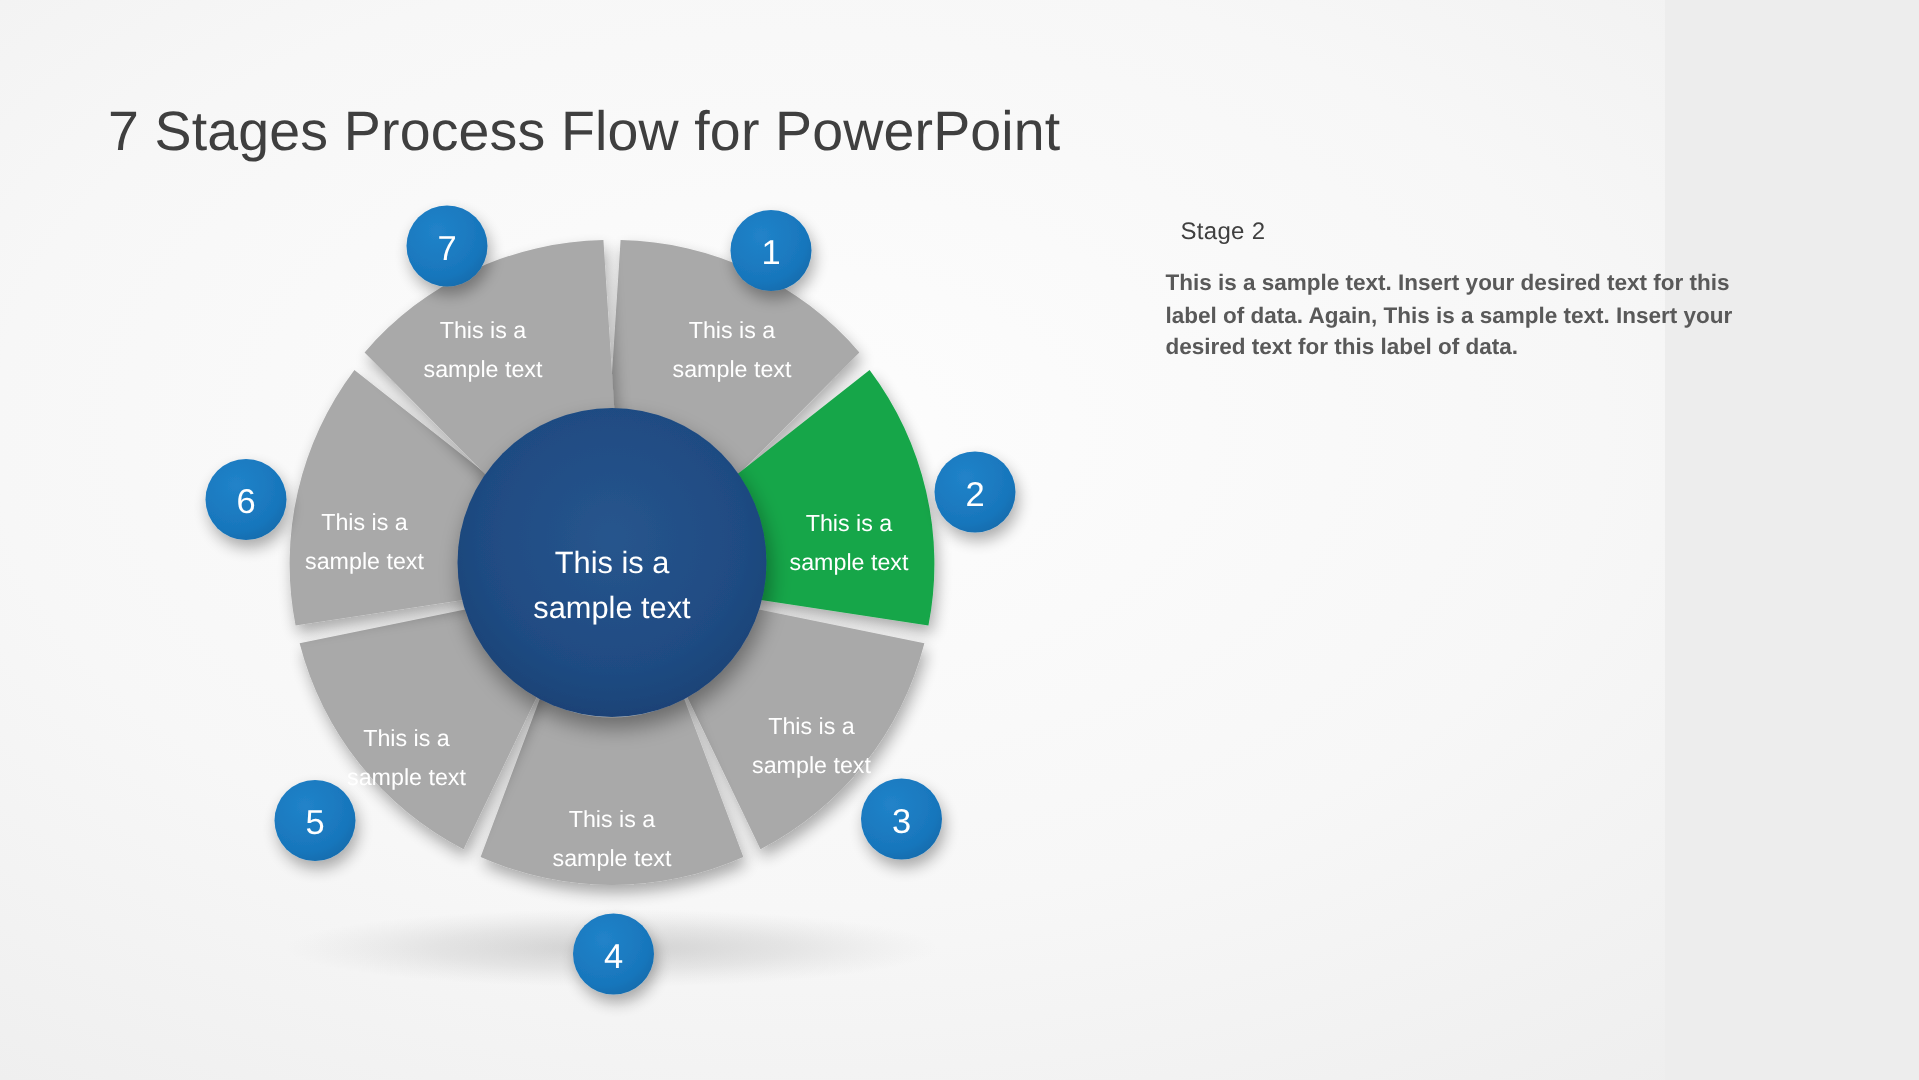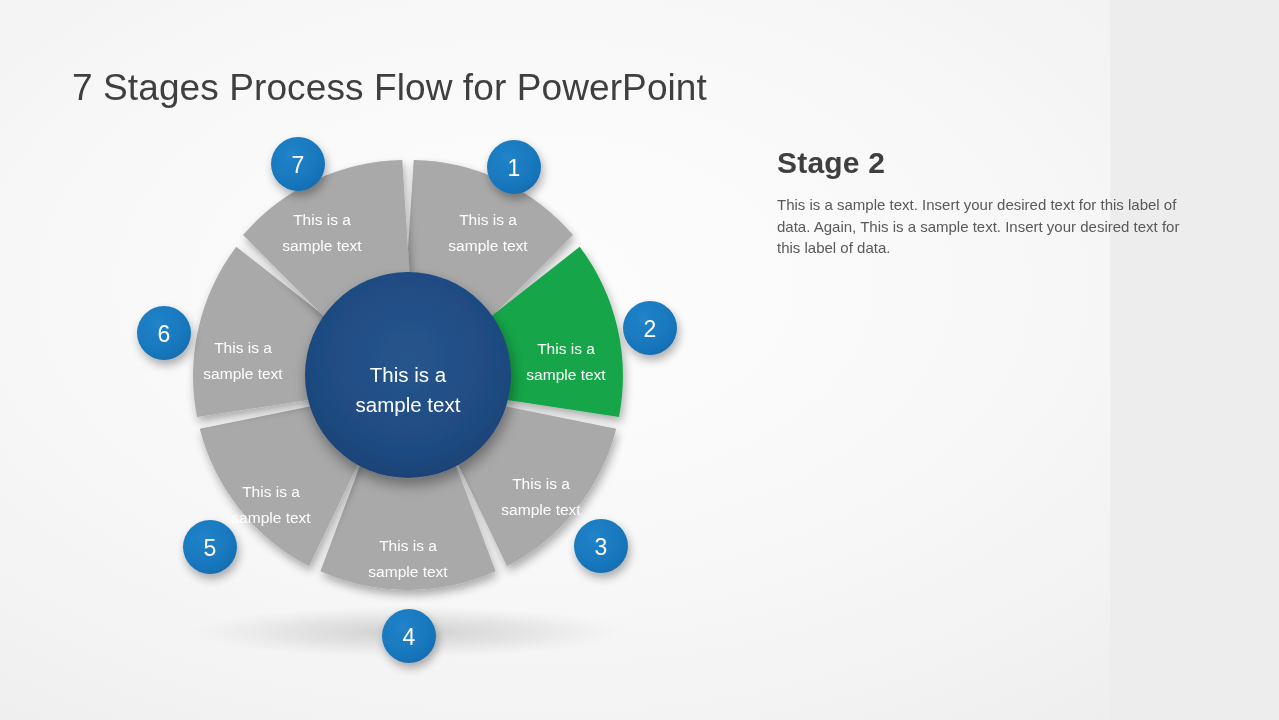--- a/index.html
+++ b/index.html
@@ -60,32 +60,33 @@
     font-size: 23px;
     text-anchor: middle;
   }
   #detail-panel {
     position: absolute;
     left: 777px;
     top: 146px;
     width: 432px;
   }
   #detail-heading {
-    font-size: 30px;
+    font-size: 16px;
     color: #3f3f3f;
-    font-weight: bold;
-    margin: 0 0 14px 0;
+    font-weight: normal;
+    margin: 0 0 14px 10px;
     letter-spacing: 0.2px;
   }
   #detail-body {
     font-size: 15px;
     line-height: 21.5px;
     color: #595959;
     margin: 0;
     width: 410px;
+    font-weight: bold;
   }
 </style>
 </head>
 <body>
 
 <div id="slide">
 
   <h1 id="slide-title">7 Stages Process Flow for PowerPoint</h1>
 
   <div id="wheel-area">

